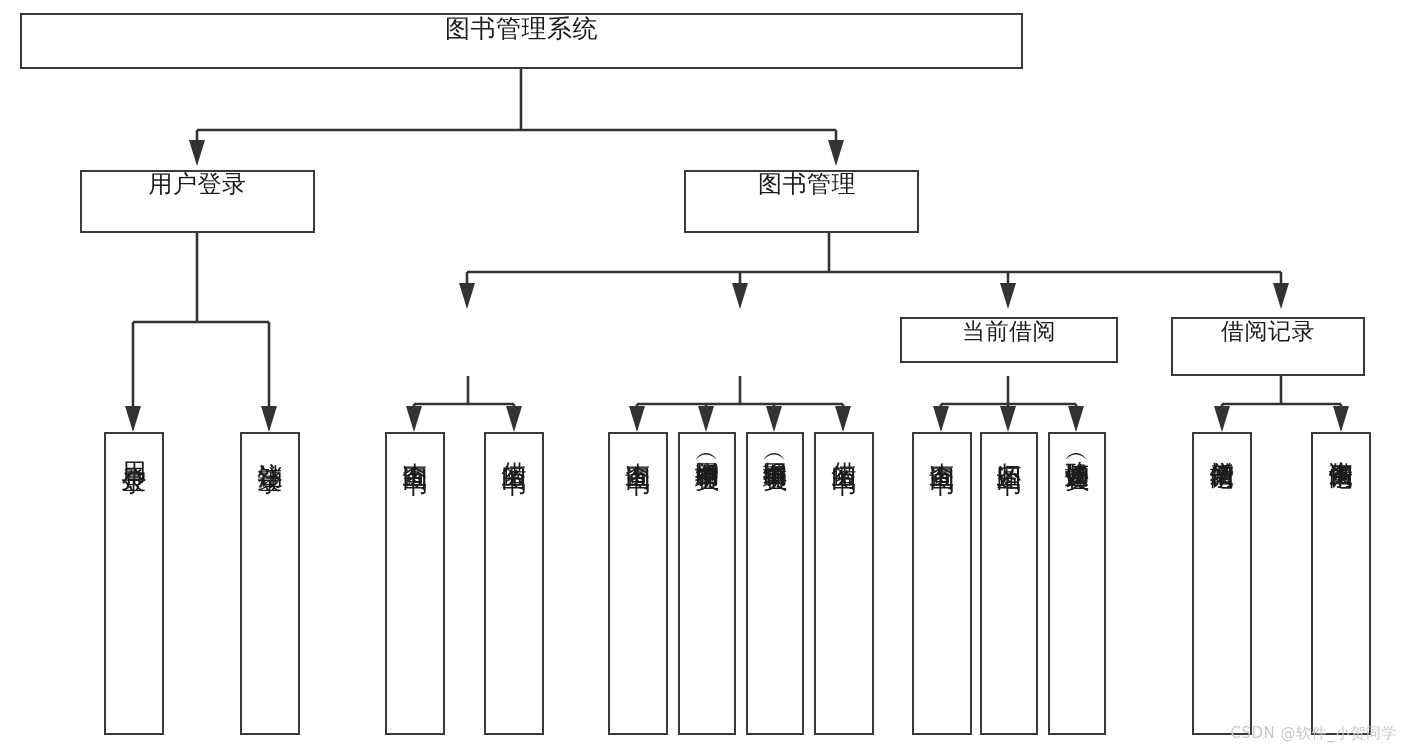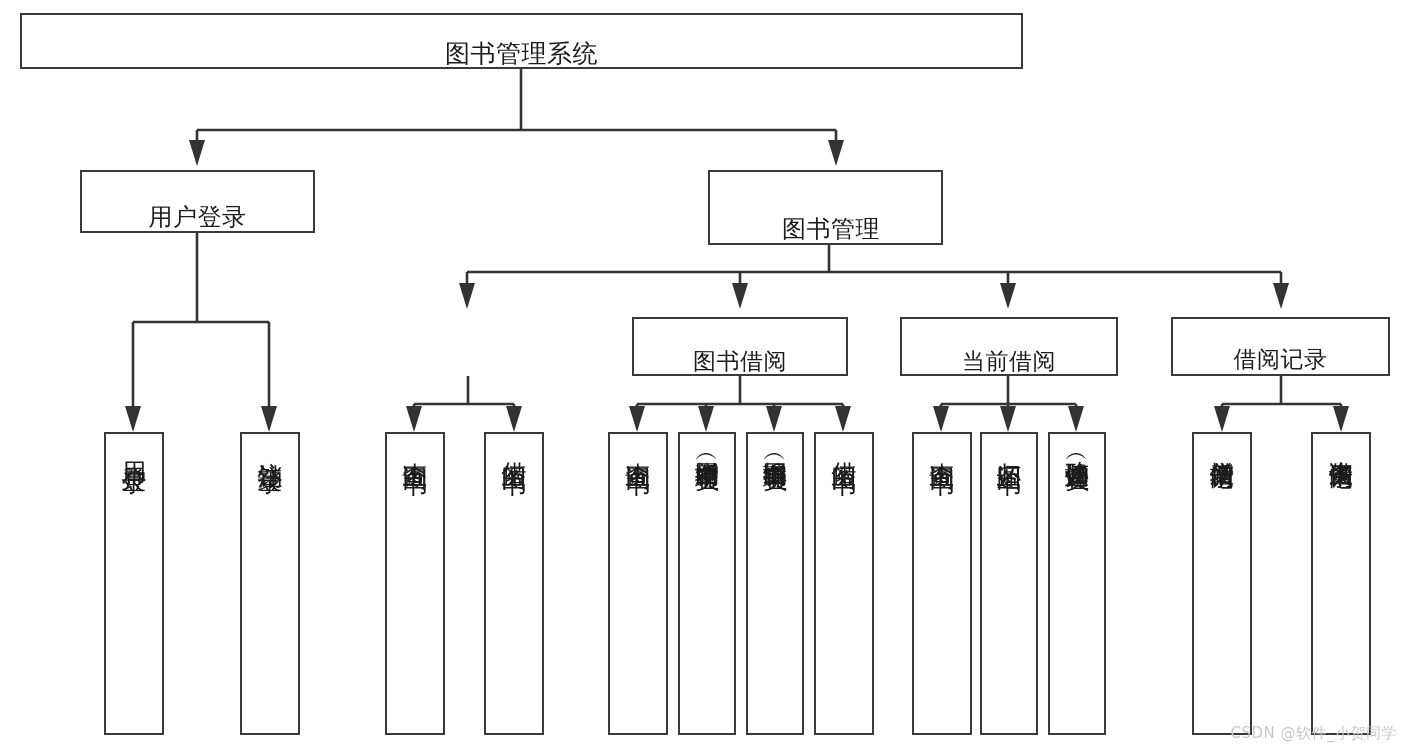--- a/index.html
+++ b/index.html
@@ -21,21 +21,21 @@
     width:1405px;
     height:747px;
     pointer-events:none;
   }
   .node{
     position:absolute;
     box-sizing:border-box;
     background:#ffffff;
     border:2px solid #3a3a3a;
     display:flex;
-    align-items:flex-end;
+    align-items:flex-start;
     justify-content:center;
     text-align:center;
   }
   .node .label{
     display:block;
     line-height:1.08;
     letter-spacing:0.5px;
     color:#1b1b1b;
   }
   .node.root .label{ font-size:25px; }
@@ -154,31 +154,28 @@
     </g>
   </svg>
 
   <div class="node root" style="left:20px;top:13px;width:1003px;height:56px;">
     <span class="label">图书管理系统</span>
   </div>
 
   <div class="node lvl1" style="left:80px;top:170px;width:235px;height:63px;">
     <span class="label">用户登录</span>
   </div>
-  <div class="node lvl1" style="left:708px;top:170px;width:235px;height:75px;padding-left:11px;">
+  <div class="node lvl1" style="left:684px;top:170px;width:235px;height:63px;padding-left:11px;">
     <span class="label">图书管理</span>
   </div>
 
-  <div class="node lvl2" style="left:632px;top:317px;width:216px;height:59px;">
-    <span class="label">图书借阅</span>
-  </div>
-  <div class="node lvl2" style="left:900px;top:317px;width:218px;height:59px;">
+  <div class="node lvl2" style="left:900px;top:317px;width:218px;height:46px;">
     <span class="label">当前借阅</span>
   </div>
-  <div class="node lvl2" style="left:1171px;top:317px;width:219px;height:59px;font-family:Liberation Mono, monospace;">
+  <div class="node lvl2" style="left:1171px;top:317px;width:194px;height:59px;">
     <span class="label">借阅记录</span>
   </div>
 
   <div class="node leaf" style="left:104px;top:432px;width:60px;height:303px;">
     <span class="label">用户登录</span>
   </div>
   <div class="node leaf" style="left:240px;top:432px;width:60px;height:303px;">
     <span class="label">注销登录</span>
   </div>
 

